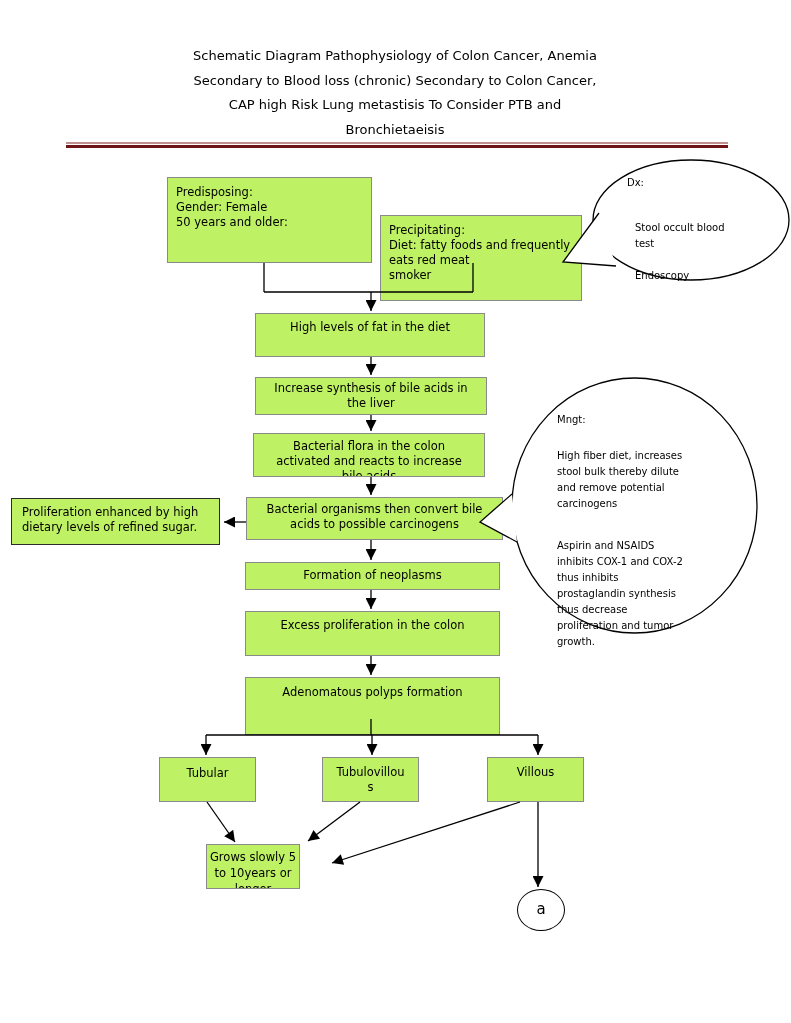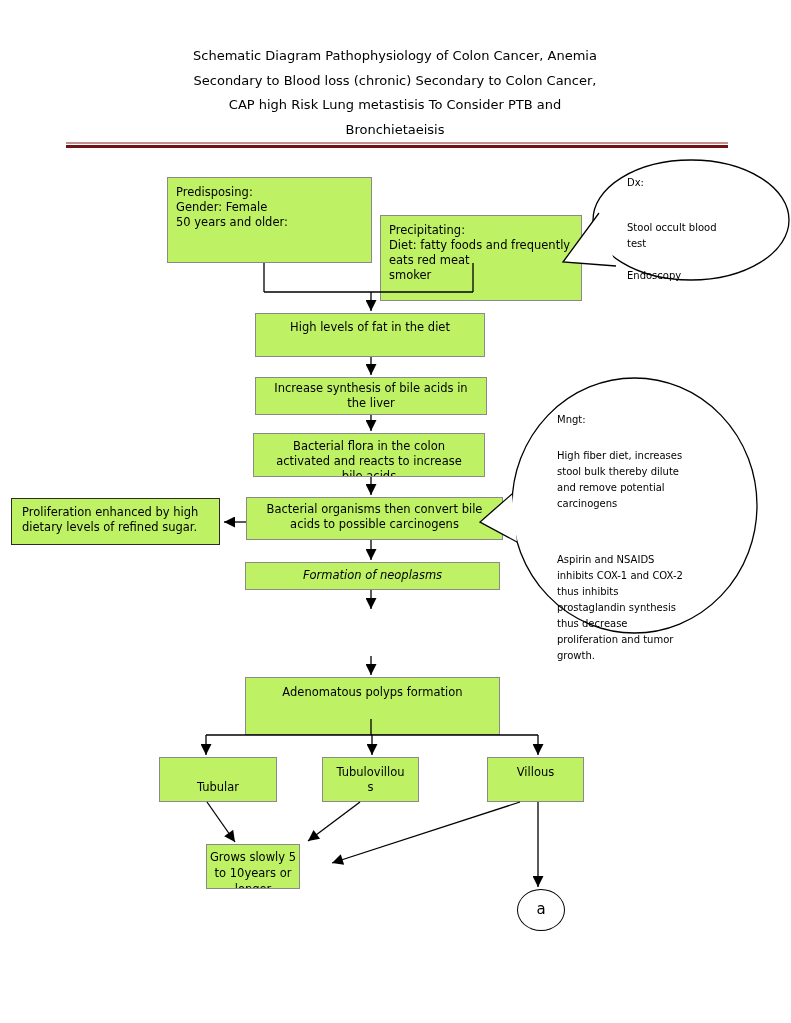--- a/index.html
+++ b/index.html
@@ -14,36 +14,36 @@
   .box{position:absolute;box-sizing:border-box;background:#bef264;border:1.3px solid #8a8a8a;
        font-size:11.5px;line-height:15px;white-space:pre-line;overflow:hidden;z-index:1;}
   .ctr{text-align:center;}
   #box-predisposing{left:167px;top:177px;width:205px;height:86px;padding:7px 8px;}
   #box-precipitating{left:380px;top:177px;width:202px;height:86px;padding:7px 8px;margin-top:38px;}
   #box-highfat{left:255px;top:313px;width:230px;height:44px;padding-top:6px;}
   #box-bilesynth{left:255px;top:377px;width:232px;height:38px;padding-top:3px;}
   #box-bactflora{left:253px;top:433px;width:232px;height:44px;padding-top:5px;}
   #box-bactorg{left:246px;top:497px;width:257px;height:43px;padding-top:4px;}
   #box-prolif{left:11px;top:498px;width:209px;height:47px;padding:6px 6px 0 10px;border-color:#2b2b2b;}
-  #box-neoplasms{left:245px;top:562px;width:255px;height:28px;padding-top:5px;font-style:italic;}
+  #box-neoplasms{left:245px;top:562px;width:255px;height:28px;padding-top:5px;}
   #box-excess{left:245px;top:611px;width:255px;height:45px;padding-top:6px;}
   #box-adenomatous{left:245px;top:677px;width:255px;height:58px;padding-top:7px;}
-  #box-tubular{left:159px;top:757px;width:118px;height:45px;padding-top:22px;}
+  #box-tubular{left:159px;top:757px;width:97px;height:45px;padding-top:8px;}
   #box-tubulovillous{left:322px;top:757px;width:97px;height:45px;padding-top:7px;}
   #box-villous{left:487px;top:757px;width:97px;height:45px;padding-top:7px;}
   #box-grows{left:206px;top:844px;width:94px;height:45px;padding-top:4px;line-height:16px;}
   #circle-a{position:absolute;left:517px;top:889px;width:46px;height:40px;border:1.4px solid #000;
             border-radius:50%;background:#fff;text-align:center;font-size:15px;line-height:38px;z-index:1;}
   svg.layer{position:absolute;left:0;top:0;z-index:2;}
   .bubble-text{position:absolute;z-index:3;font-size:10px;line-height:16px;white-space:pre-line;}
   #dx-text{left:627px;top:159px;width:118px;}
-  #dx-body{margin-top:13px;}
+  #dx-body{margin-top:13px;margin-left:8px;}
   #mngt-text{left:557px;top:396px;width:164px;}
   #mngt-p1{margin-top:4px;}
-  #mngt-p2{margin-top:24px;}
+  #mngt-p2{margin-top:10px;}
 </style>
 </head>
 <body>
 
 <div id="canvas">
 
   <div class="title">Schematic Diagram Pathophysiology of Colon Cancer, Anemia
 Secondary to Blood loss (chronic) Secondary to Colon Cancer,
 CAP high Risk Lung metastisis To Consider PTB and
 Bronchietaeisis</div>
@@ -65,20 +65,21 @@
   <div class="box ctr" id="box-bilesynth">Increase synthesis of bile acids in
 the liver</div>
   <div class="box ctr" id="box-bactflora">Bacterial flora in the colon
 activated and reacts to increase
 bile acids</div>
   <div class="box ctr" id="box-bactorg">Bacterial organisms then convert bile
 acids to possible carcinogens</div>
   <div class="box" id="box-prolif">Proliferation enhanced by high
 dietary levels of refined sugar.</div>
   <div class="box ctr" id="box-neoplasms">Formation of neoplasms</div>
+  <div class="box ctr" id="box-excess">Excess proliferation in the colon</div>
   <div class="box ctr" id="box-adenomatous">Adenomatous polyps formation</div>
   <div class="box ctr" id="box-tubular">Tubular</div>
   <div class="box ctr" id="box-tubulovillous">Tubulovillou
 s</div>
   <div class="box ctr" id="box-villous">Villous</div>
   <div class="box ctr" id="box-grows">Grows slowly 5
 to 10years or
 longer</div>
   <div id="circle-a">a</div>
 

